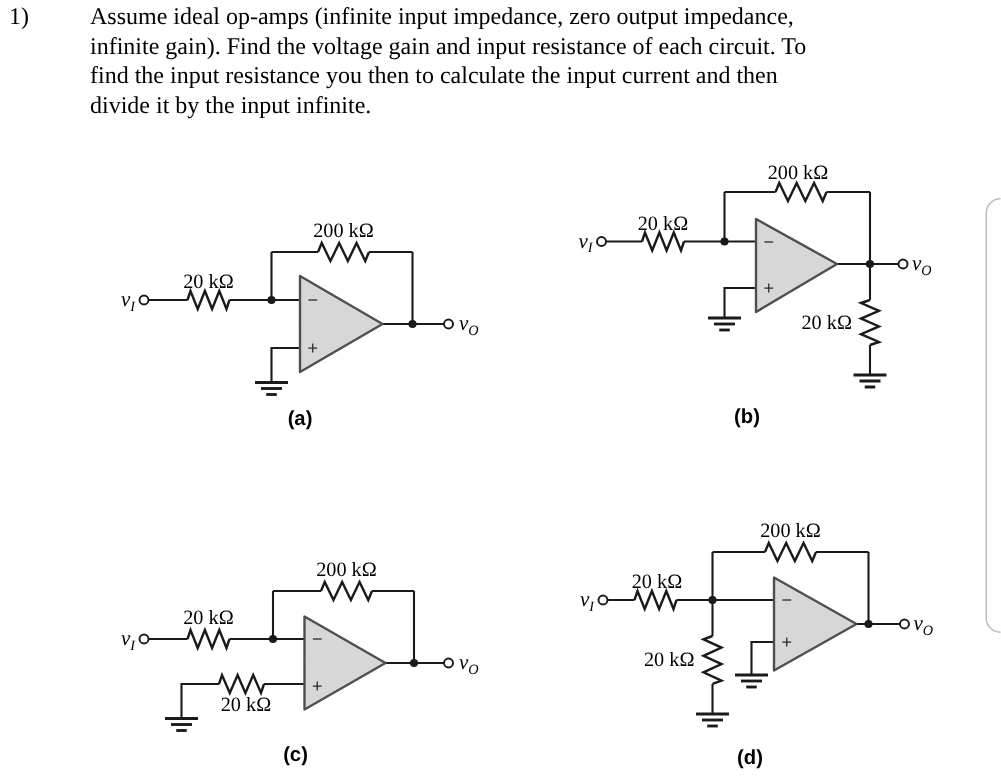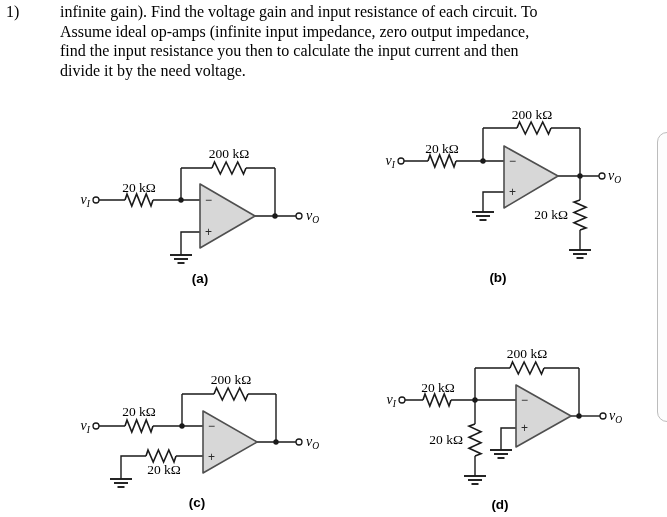--- a/index.html
+++ b/index.html
@@ -41,24 +41,24 @@
     box-sizing:border-box;
   }
 </style>
 </head>
 <body>
 
 <div class="page">
 
   <div class="problem-number">1)</div>
   <div class="problem-text">
+    <div>Assume ideal op-amps (infinite input impedance, zero output impedance,</div>
     <div>infinite gain). Find the voltage gain and input resistance of each circuit. To</div>
-    <div>Assume ideal op-amps (infinite input impedance, zero output impedance,</div>
     <div>find the input resistance you then to calculate the input current and then</div>
-    <div>divide it by the need voltage.</div>
+    <div>divide it by the input infinite.</div>
   </div>
 
   <svg id="circuit-a" class="circuit" width="280" height="160" viewBox="0 0 280 160">
     <g>
       <path class="wire" d="M39,60 H65 M93,60 H140"></path>
       <path class="wire" d="M121,60 V28 M121,28 H152 M186,28 H215 M215,28 V76"></path>
       <path class="wire" d="M195,76 H236"></path>
       <path class="wire" d="M140,92 H121 V115"></path>
     </g>
     <path class="res" d="M65,60 l2,-6 l4.8,12 l4.8,-12 l4.8,12 l4.8,-12 l4.8,12 l2,-6"></path>

